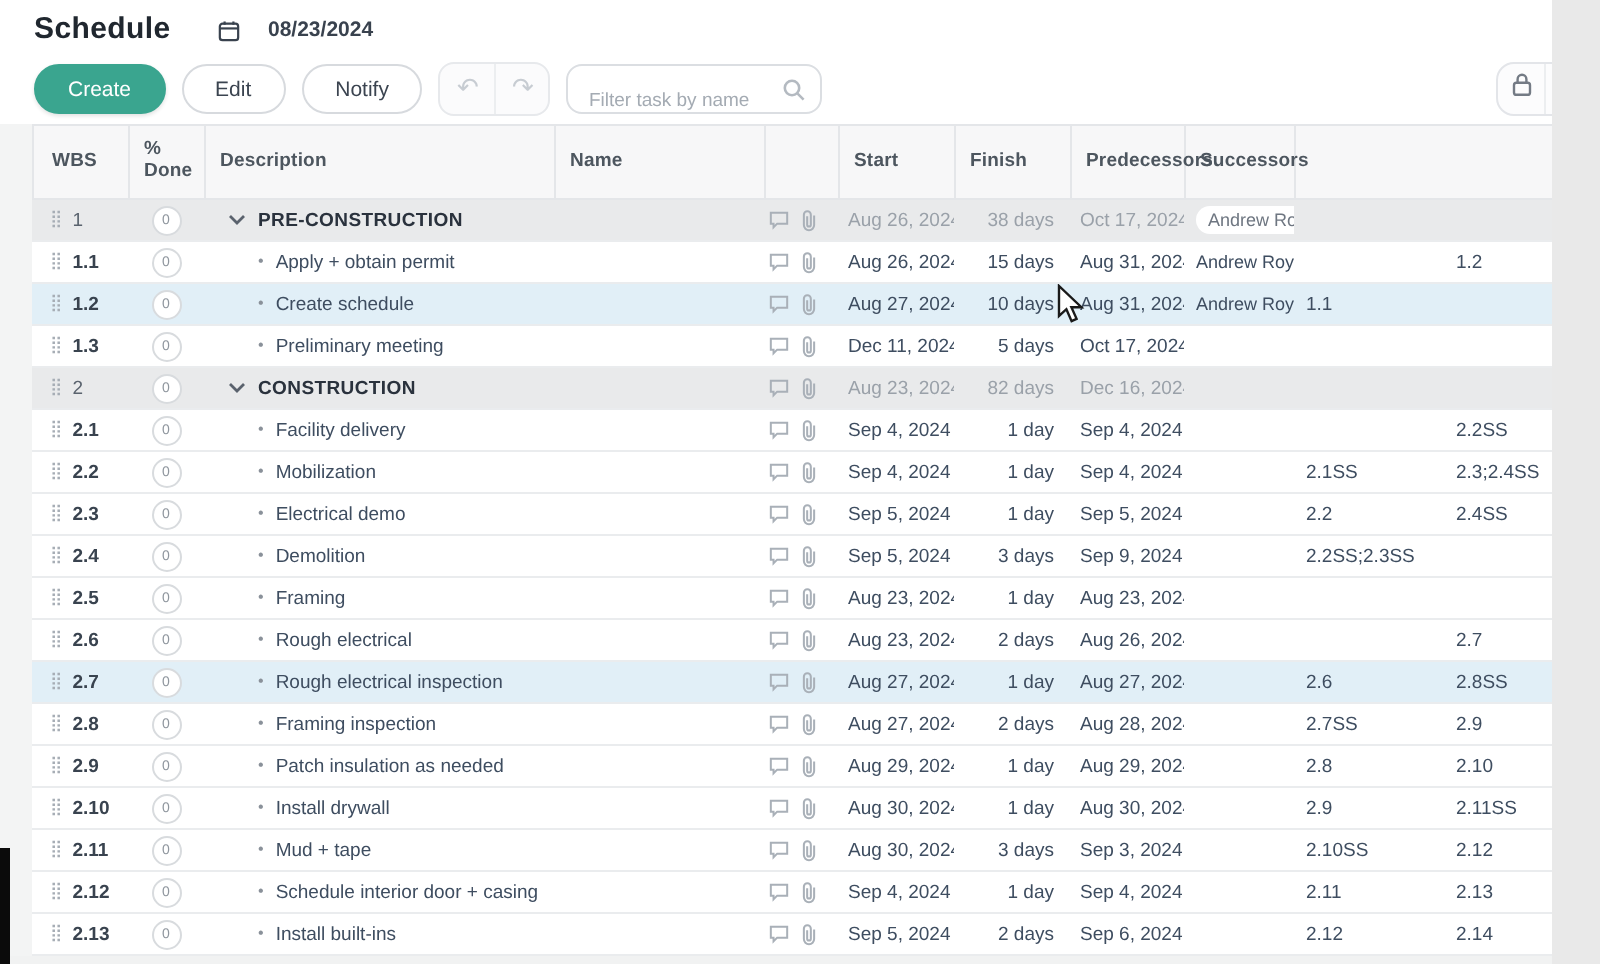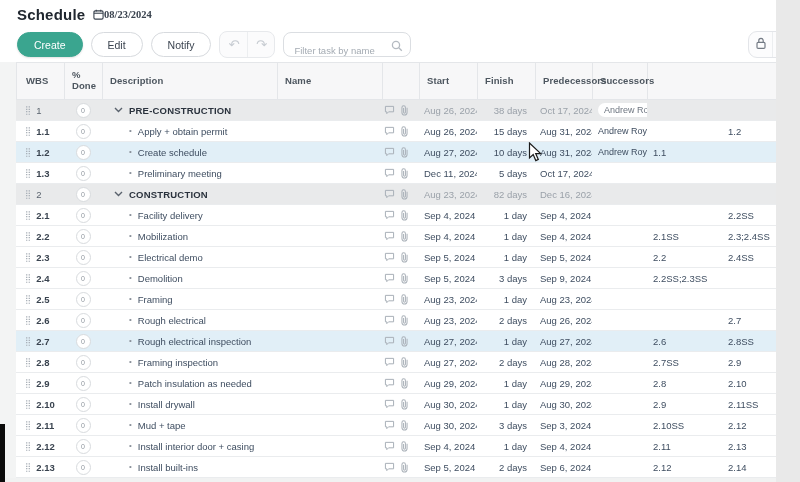--- a/index.html
+++ b/index.html
@@ -4,21 +4,21 @@
 <style>
   * { margin:0; padding:0; box-sizing:border-box; }
   html,body { background:#e9e9e9; }
   .app {
     position:relative; width:776px; height:482px; background:#ffffff;
     font-family:"Liberation Sans", sans-serif; overflow:hidden;
     color:#3e4d60;
   }
   
   .page-title { position:absolute; left:17px; top:6px; font-size:15px; font-weight:700; color:#20272f; letter-spacing:.2px; }
-  .date-chip { position:absolute; left:93px; top:9px; display:flex; align-items:center; gap:0; font-size:10.5px; font-weight:700; color:#39424e;font-family:Liberation Serif, serif; }
+  .date-chip { position:absolute; left:109px; top:9px; display:flex; align-items:center; gap:14px; font-size:10.5px; font-weight:700; color:#39424e; }
   .date-chip svg { display:block; }
 
   .toolbar { position:absolute; left:17px; top:31px; display:flex; align-items:center; gap:8px; }
   .btn {
     height:25px; border-radius:13px; padding:0 16px; font-size:10.5px; font-weight:400;
     display:flex; align-items:center; justify-content:center; cursor:pointer;
     font-family:"Liberation Sans", sans-serif;
   }
   .btn-create { background:#3aa58f; color:#ffffff; border:1px solid #3aa58f; box-shadow:0 1px 2px rgba(0,0,0,.12); }
   .btn-plain  { background:#ffffff; color:#3b4450; border:1px solid #d7dade; }
@@ -710,21 +710,21 @@
         <div class="grid-row row">
           <div class="cell wbs-cell">
             <div class="drag">⣿</div>
             <div class="wbs-num">2.12</div>
           </div>
           <div class="cell done-cell">
             <div class="done-circle">0</div>
           </div>
           <div class="cell name-cell is-task">
             <div class="bullet">•</div>
-            <div class="task-name">Install interior door + casing</div>
+            <div class="task-name">Schedule interior door + casing</div>
           </div>
           <div class="cell"></div>
           <div class="cell icons-cell">
             <div class="ic">
               <svg width="11" height="10" viewBox="0 0 12 11" fill="none" stroke="#a9b0b8" stroke-width="1.1">
                 <path d="M1.5 1.5 h9 v6 h-5.5 l-2 2 v-2 h-1.5 Z"></path>
               </svg>
             </div>
             <div class="ic">
               <svg width="9" height="11" viewBox="0 0 9 12" fill="none" stroke="#a9b0b8" stroke-width="1.1">

